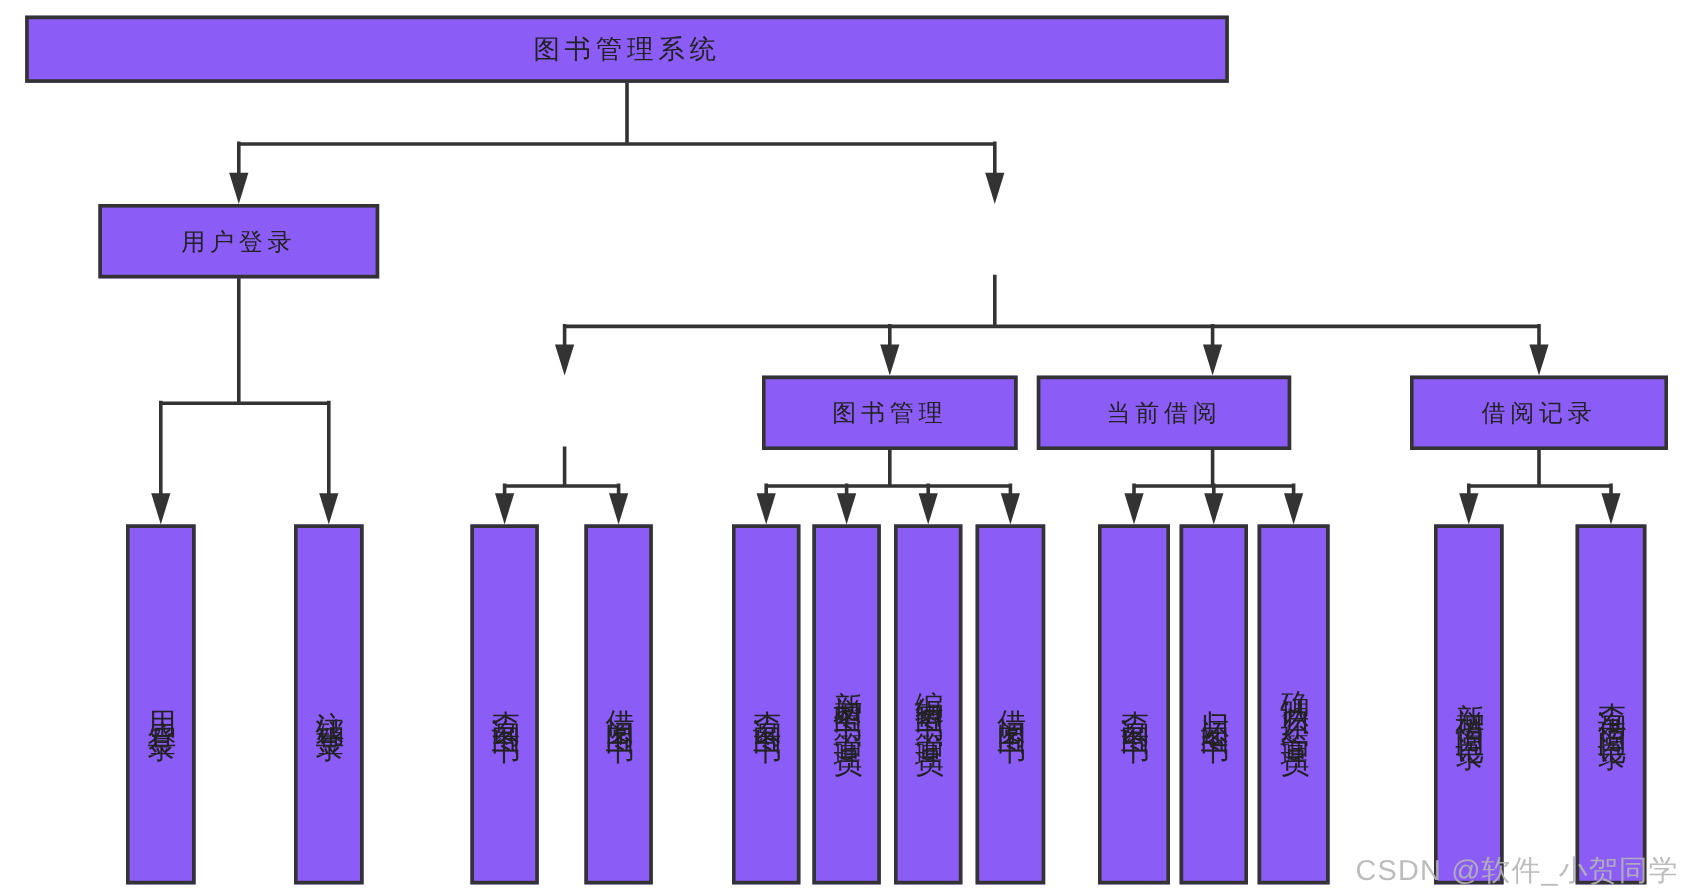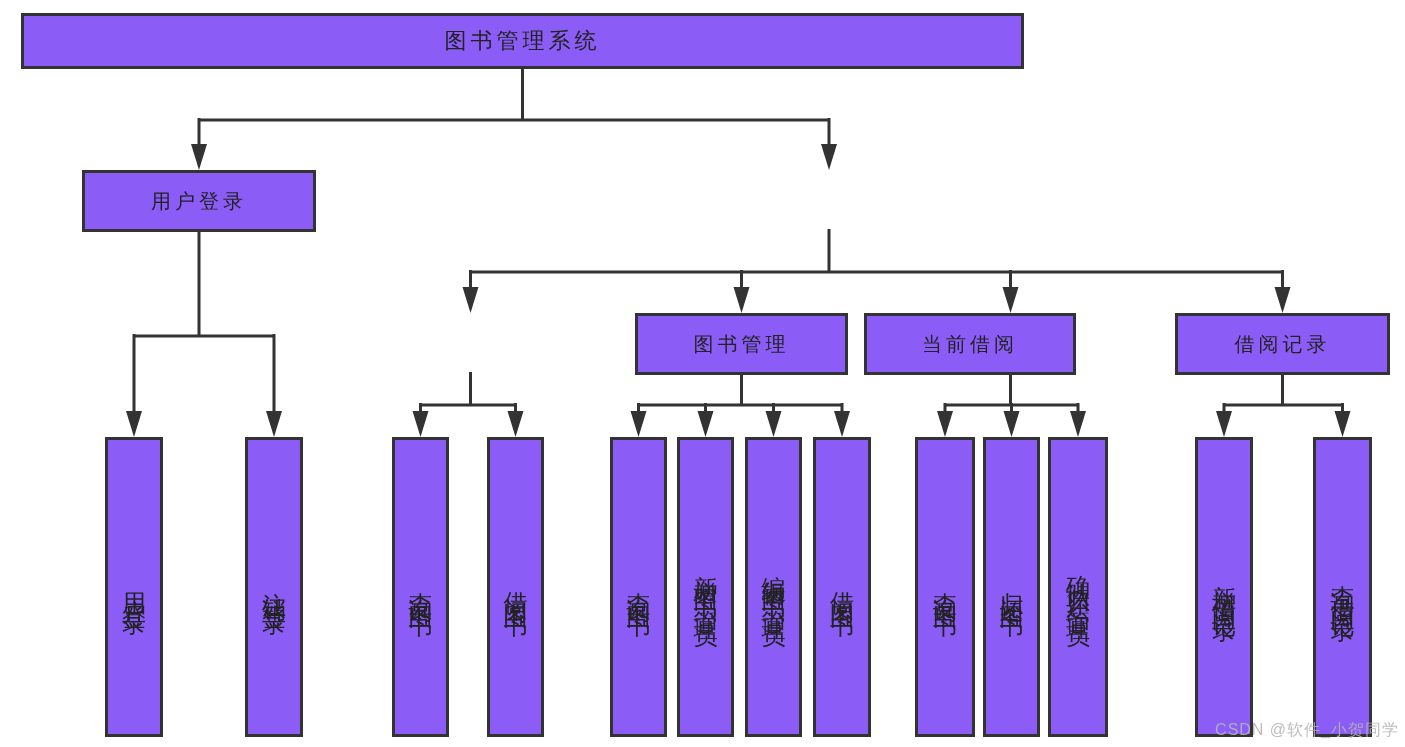--- a/index.html
+++ b/index.html
@@ -27,21 +27,21 @@
     text-orientation:mixed;
     font-size:24px;
     letter-spacing:7px;
     line-height:1;
     white-space:nowrap;
   }
   .watermark{
     position:absolute;
     right:6px;bottom:6px;
     z-index:3;
-    font-size:16px;
+    font-size:24px;
     color:#b5b5b5;
     opacity:0.9;
     letter-spacing:1px;
     white-space:nowrap;
   }
 </style>
 </head>
 <body>
 
 <div id="canvas">

